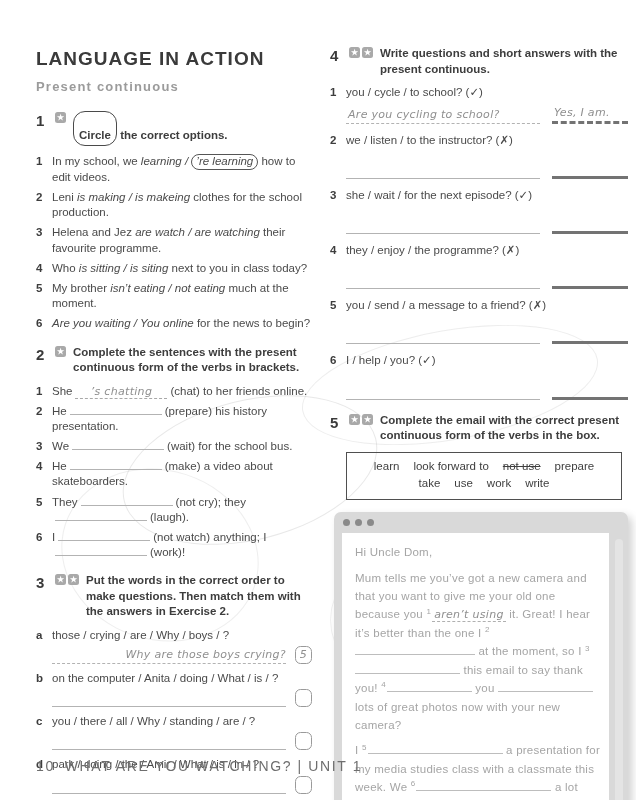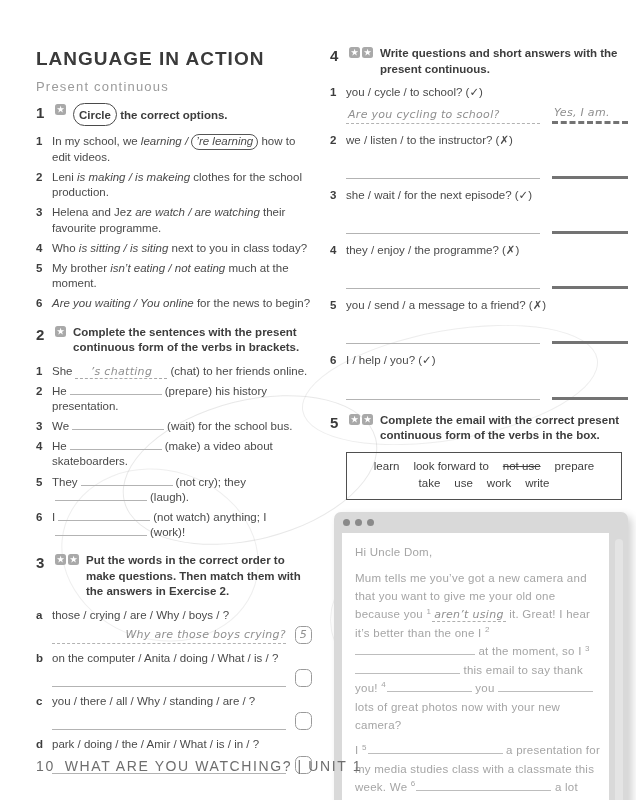--- a/index.html
+++ b/index.html
@@ -15,30 +15,30 @@
 
   
   .watermark { position:absolute; z-index:1; pointer-events:none; }
   .swirl { position:absolute; border:1.5px solid rgba(190,190,190,.35); border-radius:50%; }
   .sw1 { left:120px; top:400px; width:260px; height:140px; transform:rotate(-14deg); }
   .sw2 { left:300px; top:330px; width:300px; height:110px; transform:rotate(-10deg); border-color:rgba(195,195,195,.3); }
   .sw3 { left:60px; top:470px; width:200px; height:170px; transform:rotate(18deg); border-color:rgba(200,200,200,.3); }
   .sw4 { left:330px; top:560px; width:120px; height:120px; border-color:rgba(200,200,200,.28); }
 
   h1.title { font-size:19px; font-weight:bold; color:#3a3a3a; letter-spacing:1px; margin-bottom:7px; }
-  .subtitle { font-size:13px; font-weight:normal; color:#9b9b9b; letter-spacing:1.2px; margin-bottom:8px; }
+  .subtitle { font-size:13px; font-weight:bold; color:#9b9b9b; letter-spacing:1.2px; margin-bottom:16px; }
 
   .exercise { margin-bottom:13px; }
   .ex-header { display:flex; gap:7px; font-weight:bold; color:#3d3d3d; margin-bottom:8px; }
   .ex-num { font-size:15px; font-weight:bold; color:#3a3a3a; width:12px; flex-shrink:0; }
   .stars { display:flex; gap:2px; padding-top:1px; flex-shrink:0; }
   .star { width:11px; height:11px; background:#a9a9a9; border-radius:2.5px; color:#fff;
           font-size:8px; line-height:11px; text-align:center; display:inline-block; }
   .ex-title { line-height:1.35; }
-  .circle-word { border:1.3px solid #4a4a4a; border-radius:12px; padding:4px 5px 1px 5px; display:inline-block; }
+  .circle-word { border:1.3px solid #4a4a4a; border-radius:12px; padding:16px 5px 1px 5px; display:inline-block; }
 
   .item { display:flex; gap:7px; margin-bottom:5px; }
   .item-num { font-weight:bold; color:#3d3d3d; width:9px; flex-shrink:0; }
   .item-text { flex:1; }
   .oval { border:1.1px solid #555; border-radius:11px; padding:0 4px 1px 4px; display:inline-block; line-height:1.15; }
 
   .blank { display:inline-block; min-width:92px; border-bottom:1px solid #b3b3b3;
            margin:0 3px; text-align:center; vertical-align:baseline; line-height:1.1; }
   .blank.filled { border-bottom-style:dashed; border-bottom-color:#a8a8a8; }
   .hand { font-style:italic; color:#8f8f8f; letter-spacing:.3px; font-family:"DejaVu Sans", sans-serif; font-size:11px; }

